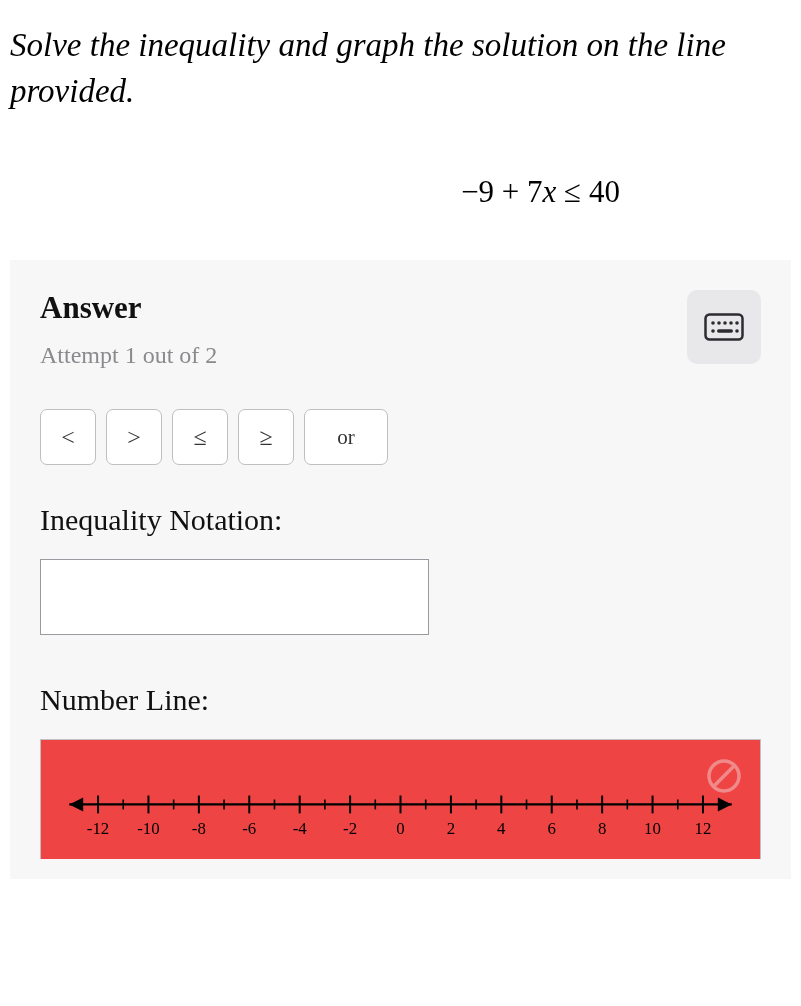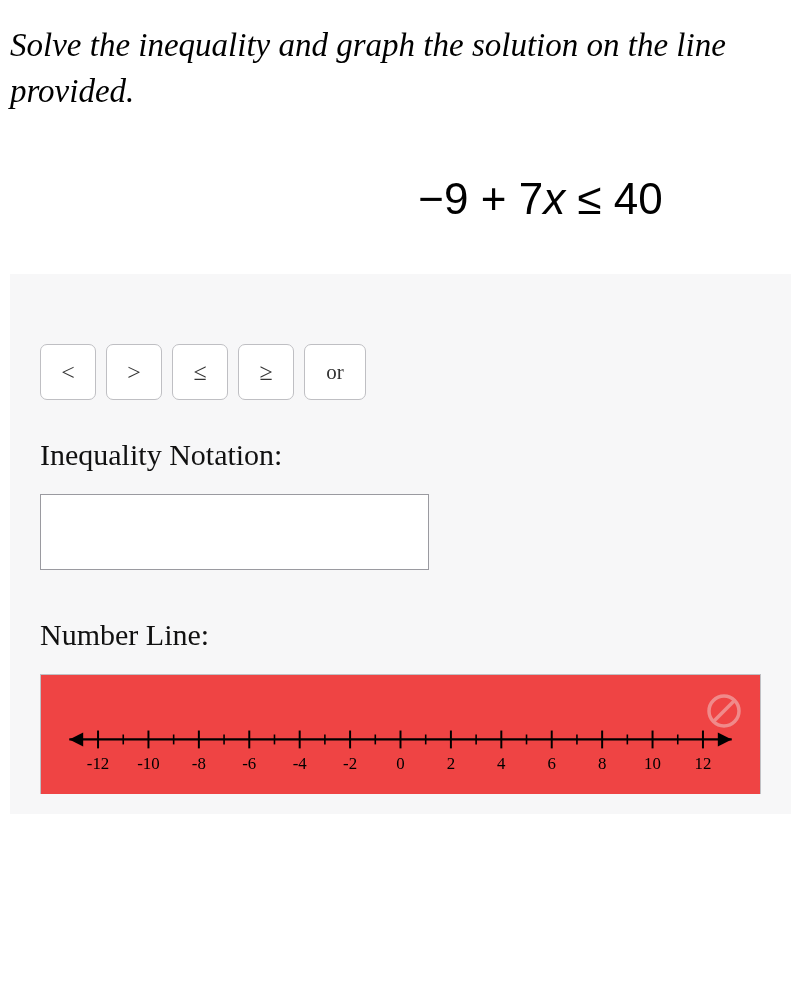--- a/index.html
+++ b/index.html
@@ -16,22 +16,22 @@
     .question-text {
       font-size: 33px;
       line-height: 1.4;
       color: #000;
       padding: 22px 10px 0 10px;
       font-style: italic;
     }
     .equation-wrap {
       text-align: center;
       padding: 60px 0 50px 280px;
-      font-size: 44px;
-      font-family: Liberation Sans, sans-serif;
+      font-size: 31px;
+      font-family: Liberation Serif, serif;
     }
     .equation-wrap .var { font-style: italic; }
     .answer-box {
       background: #f7f7f8;
       margin: 0 10px;
       padding: 30px 30px 20px 30px;
       position: relative;
     }
     .answer-header {
       display: flex;
@@ -72,21 +72,21 @@
       border-radius: 7px;
       display: flex;
       align-items: center;
       justify-content: center;
       font-size: 24px;
       font-family: 'Times New Roman', serif;
       cursor: pointer;
       color: #333;
     }
     .op-btn.or-btn {
-      width: 62px;
+      width: 84px;
       font-family: Georgia, serif;
       font-size: 21px;
     }
     .section-label {
       font-size: 30px;
       color: #111;
       margin-top: 38px;
     }
     .notation-input {
       width: 389px;
@@ -127,20 +127,39 @@
 </head>
 <body>
 
 <div class="question-text">Solve the inequality and graph the solution on the line provided.</div>
 
 <div class="equation-wrap">
   <span>−9</span><span> + </span><span>7</span><span class="var">x</span><span> ≤ </span><span>40</span>
 </div>
 
 <div class="answer-box">
+  <div class="answer-header">
+    <div>
+      <div class="answer-title">Answer</div>
+      <div class="attempt-text">Attempt 1 out of 2</div>
+    </div>
+    <button class="keyboard-btn">
+      <svg width="40" height="28" viewBox="0 0 40 28">
+        <rect x="1.5" y="1.5" width="37" height="25" rx="4" fill="none" stroke="#2c2c30" stroke-width="2.5"></rect>
+        <circle cx="9" cy="10" r="1.8" fill="#2c2c30"></circle>
+        <circle cx="15" cy="10" r="1.8" fill="#2c2c30"></circle>
+        <circle cx="21" cy="10" r="1.8" fill="#2c2c30"></circle>
+        <circle cx="27" cy="10" r="1.8" fill="#2c2c30"></circle>
+        <circle cx="33" cy="10" r="1.8" fill="#2c2c30"></circle>
+        <circle cx="9" cy="18" r="1.8" fill="#2c2c30"></circle>
+        <rect x="13" y="16.2" width="16" height="3.6" rx="1.8" fill="#2c2c30"></rect>
+        <circle cx="33" cy="18" r="1.8" fill="#2c2c30"></circle>
+      </svg>
+    </button>
+  </div>
 
   <div class="op-row">
     <button class="op-btn">&lt;</button>
     <button class="op-btn">&gt;</button>
     <button class="op-btn">≤</button>
     <button class="op-btn">≥</button>
     <button class="op-btn or-btn">or</button>
   </div>
 
   <div class="section-label">Inequality Notation:</div>

